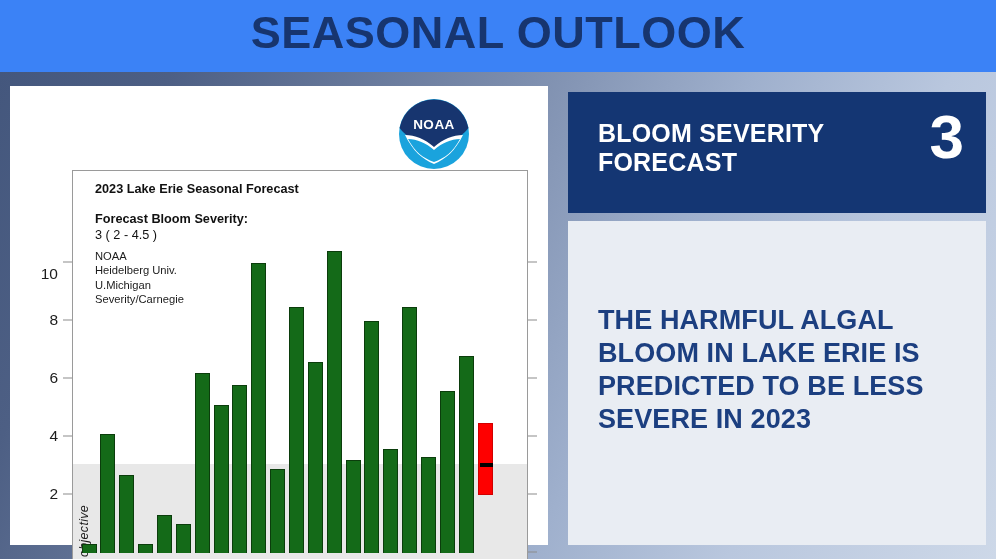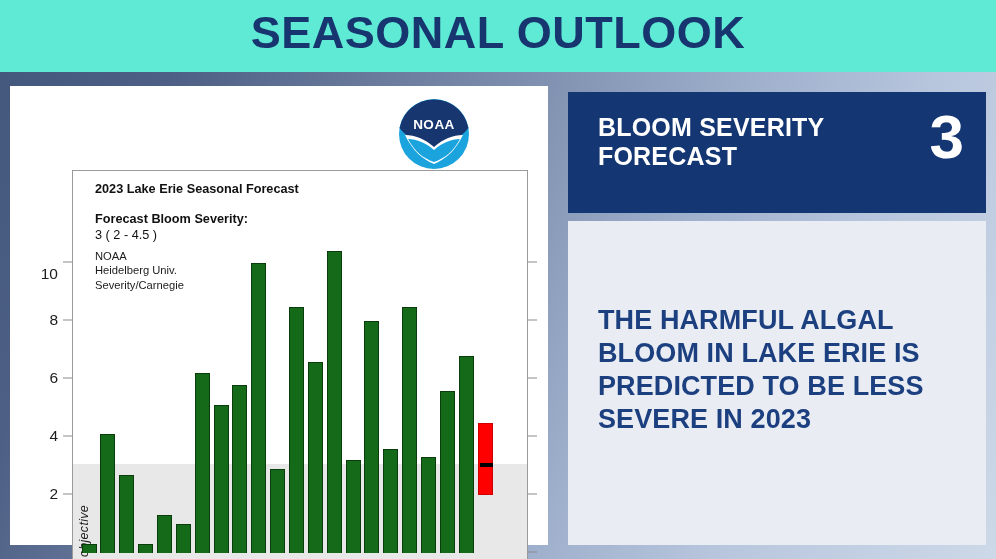--- a/index.html
+++ b/index.html
@@ -6,21 +6,21 @@
   html, body {
     width: 996px; height: 559px;
     font-family: "Liberation Sans", sans-serif;
     overflow: hidden;
   }
   body { position: relative; background: #ffffff; }
 
   
   #title-band {
     position: absolute; left: 0; top: 0; width: 996px; height: 72px;
-    background: #5eead4;
+    background: #3b82f6;
   }
   #slide-title {
     position: absolute; left: 0; top: 9px; width: 996px;
     text-align: center;
     font-size: 45px; font-weight: bold; letter-spacing: 0.5px;
     color: #17356f;
     line-height: 1.05;
     font-family: "Liberation Sans", sans-serif;
   }
 
@@ -124,21 +124,21 @@
     position: absolute; left: 385px; top: 9px; width: 78px; height: 78px;
   }
 
   
   #severity-box {
     position: absolute; left: 568px; top: 92px;
     width: 418px; height: 121px;
     background: #143673;
   }
   #severity-label {
-    position: absolute; left: 30px; top: 21px; width: 290px;
+    position: absolute; left: 30px; top: 27px; width: 290px;
     color: #ffffff; font-size: 25px; font-weight: bold;
     line-height: 1.14; letter-spacing: 0.2px;
   }
   #severity-value {
     position: absolute; right: 22px; top: 14px;
     color: #ffffff; font-size: 62px; font-weight: bold;
     line-height: 1;
   }
 
   #message-card {
@@ -196,20 +196,21 @@
 
     <div id="chart-annotation">
       <div id="anno-title">2023 Lake Erie Seasonal Forecast</div>
       <div id="anno-sev">
         <div>Forecast Bloom Severity:</div>
         <div id="anno-sev-val"> 3 ( 2 - 4.5 )</div>
       </div>
       <div id="anno-orgs">
           <div>NOAA</div>
           <div>Heidelberg Univ.</div>
+          <div>U.Michigan</div>
           <div>Severity/Carnegie</div>
         </div>
     </div>
 
     <div id="bars">
         <div class="bar" style="left: 8.5px; height: 8.7px; bottom: 10px;"></div>
         <div class="bar" style="left: 27.3571px; height: 118.9px; bottom: 10px;"></div>
         <div class="bar" style="left: 46.2143px; height: 78.3px; bottom: 10px;"></div>
         <div class="bar" style="left: 65.0714px; height: 8.7px; bottom: 10px;"></div>
         <div class="bar" style="left: 83.9286px; height: 37.7px; bottom: 10px;"></div>

